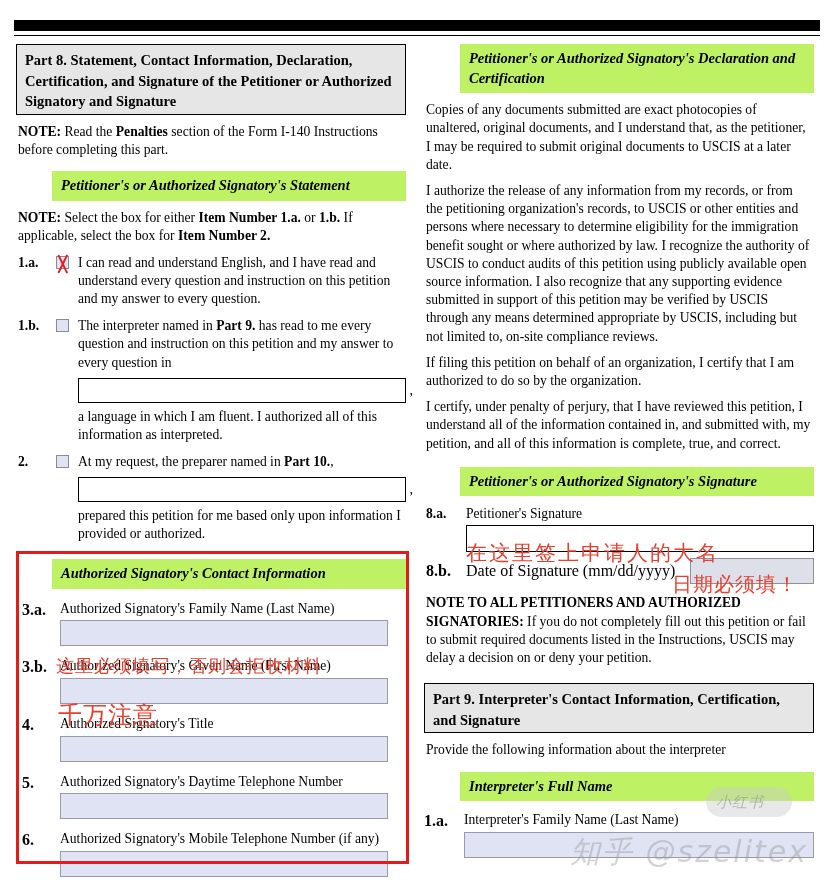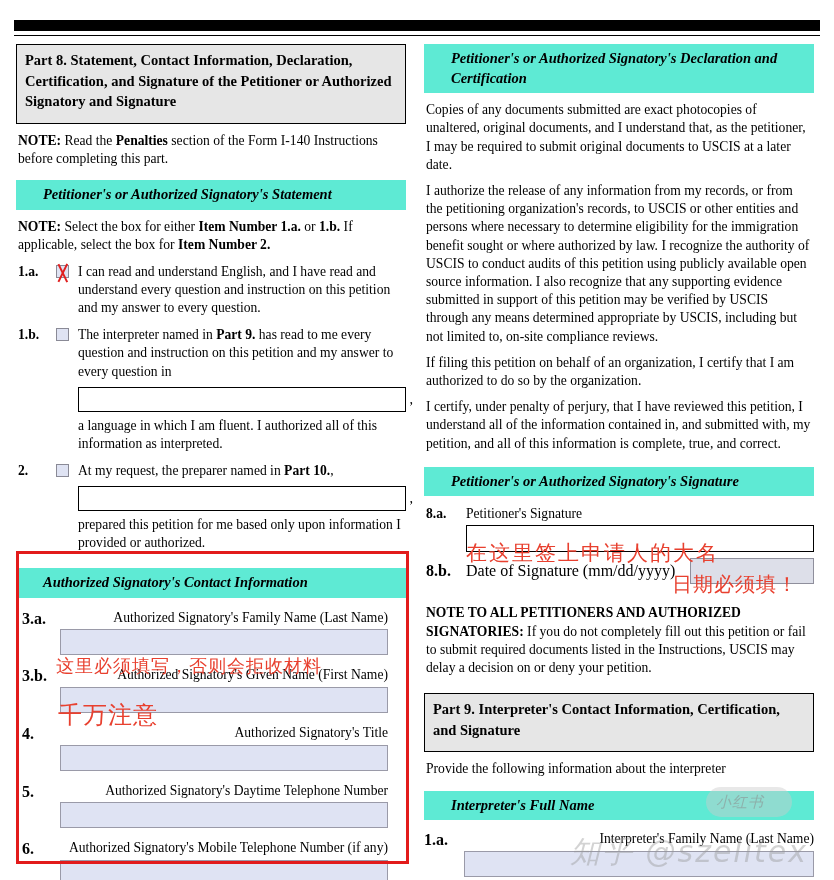--- a/index.html
+++ b/index.html
@@ -40,34 +40,35 @@
     top: 44px;
     width: 390px;
   }
   .col-left  { left: 16px; }
   .col-right { left: 424px; }
 
   
   .part-header {
     border: 1.5px solid #000;
     background: #e6e6e6;
-    padding: 5px 7px 11px 8px;
+    padding: 5px 7px 2px 8px;
     font-weight: bold;
     font-size: 14.5px;
     line-height: 1.42;
   }
 
   
   .band {
-    background: #5eead4;
-    padding: 5px 8px 5px 27px;
+    background: #bef264;
+    padding: 5px 8px 5px 9px;
     font-style: italic;
     font-weight: bold;
     font-size: 14.5px;
     line-height: 1.35;
+    margin-left: 36px;
   }
 
   
   .para {
     font-size: 13.6px;
     line-height: 1.34;
     margin: 8px 2px 0 2px;
     text-align: left;
   }
   .para b { font-weight: bold; }
@@ -151,21 +152,20 @@
   }
   .field-row .item-num {
     position: absolute;
     left: 6px;
     top: 1px;
     font-weight: bold;
   }
   .field-row .field-inner {
     margin-left: 44px;
     margin-right: 18px;
-    text-align: right;
   }
 
   
   .red-box {
     position: absolute;
     left: 16px;
     top: 551px;
     width: 393px;
     height: 313px;
     border: 3px solid #e21b1b;
@@ -385,21 +385,21 @@
       <div class="sig-box"></div>
     </div>
   </div>
 
   <div class="date-inline">
     <span class="sig-num" style="left:-40px;top:0">8.b.</span>
     <span>Date of Signature (mm/dd/yyyy)</span>
     <span class="date-field"></span>
   </div>
 
-  <div class="para" style="margin-top:24px">
+  <div class="para" style="margin-top:14px">
     <b>NOTE TO ALL PETITIONERS AND AUTHORIZED SIGNATORIES:</b><span>  If you do not completely fill out this petition or fail to submit required documents listed in the Instructions, USCIS may delay a decision on or deny your petition.</span>
   </div>
 
   <div style="height:16px"></div>
   <div class="part-header">Part 9.  Interpreter's Contact Information, Certification, and Signature</div>
 
   <div class="para">Provide the following information about the interpreter</div>
 
   <div style="height:12px"></div>
   <div class="band">Interpreter's Full Name</div>

